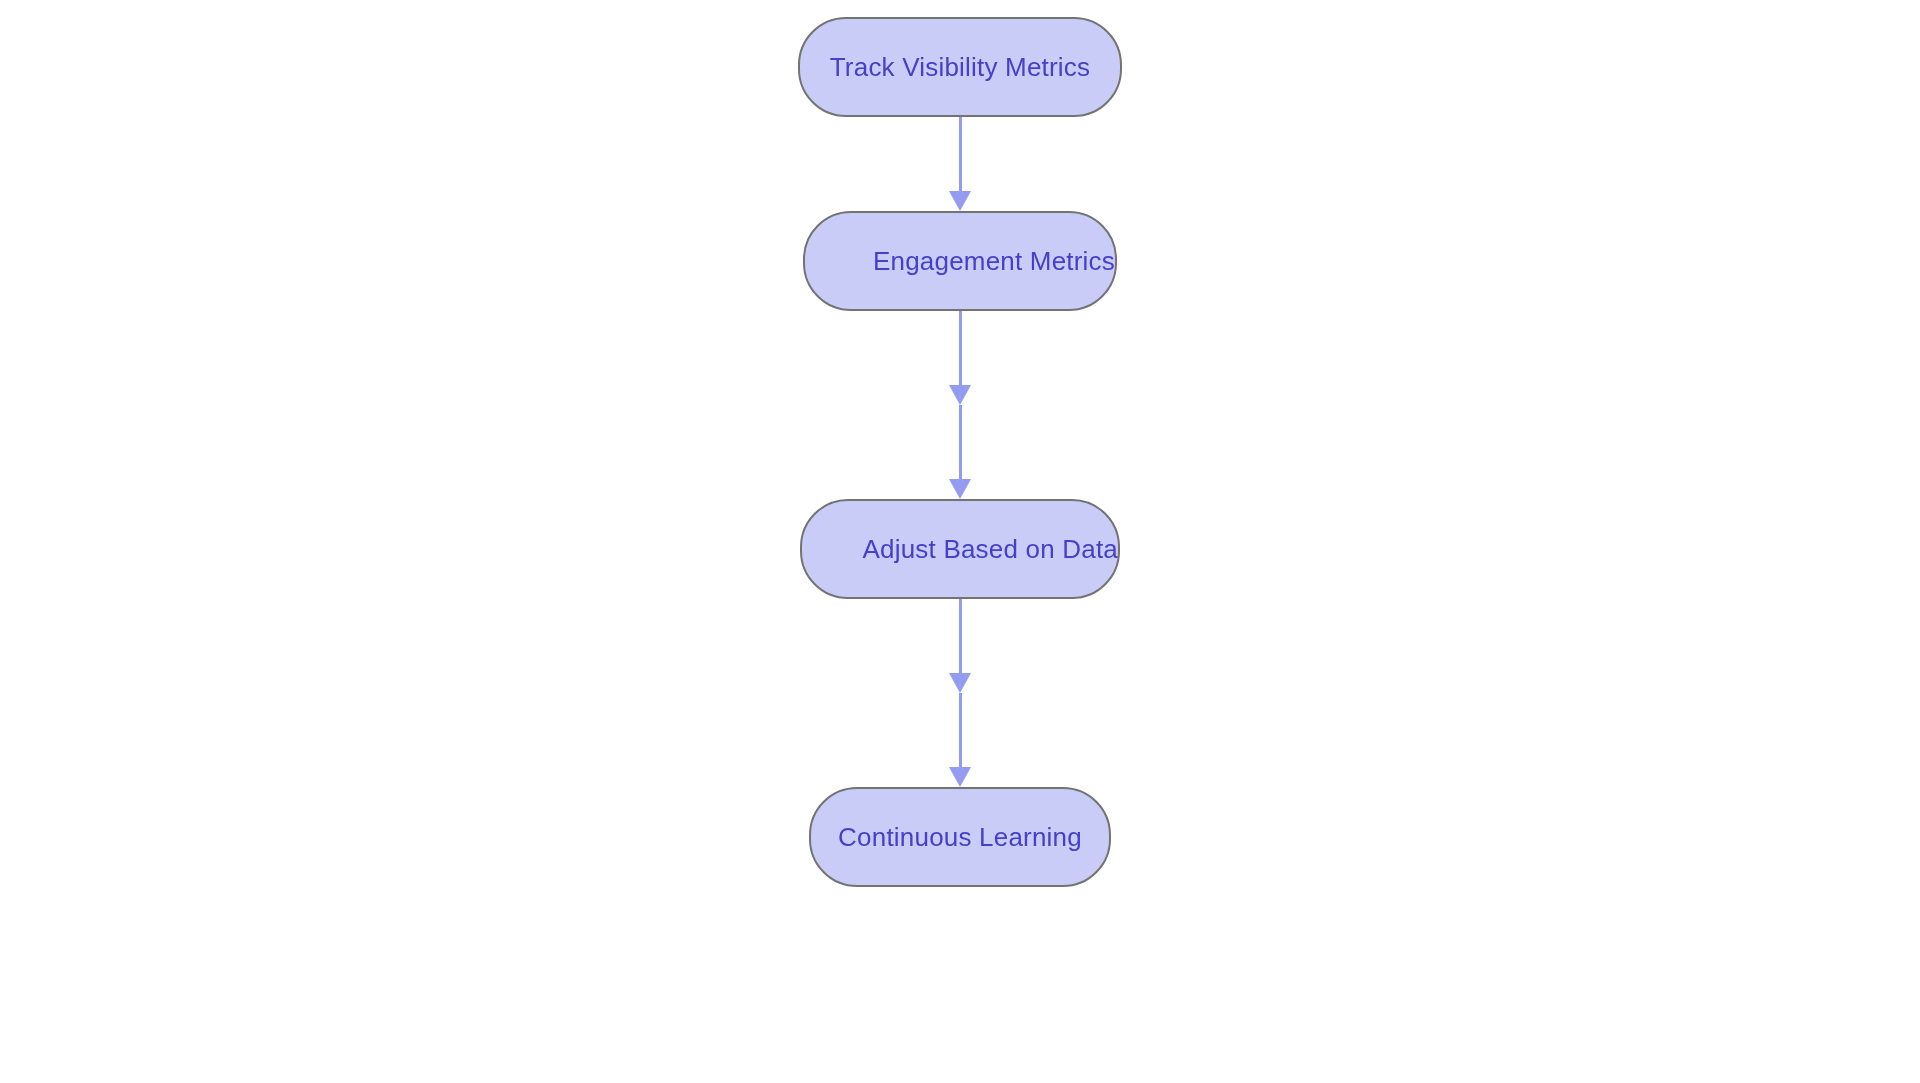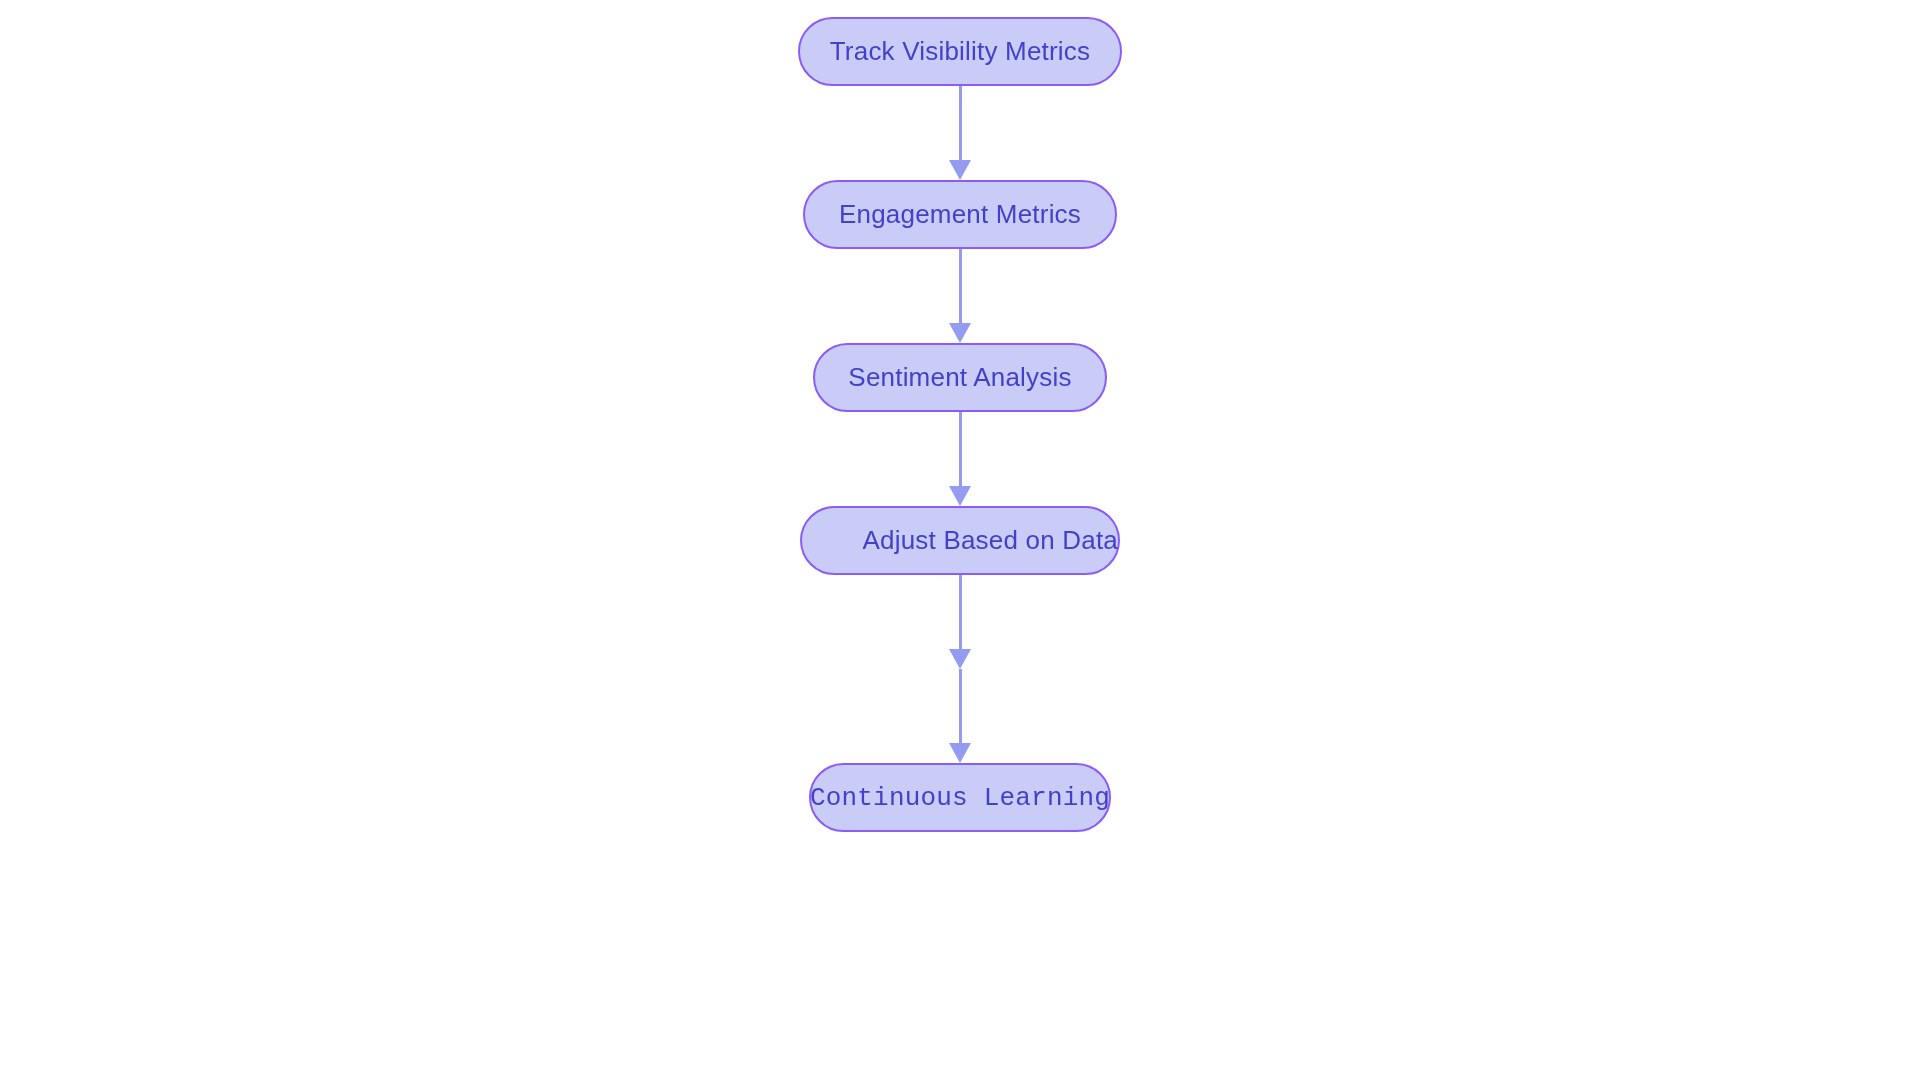--- a/index.html
+++ b/index.html
@@ -19,42 +19,42 @@
     position: absolute;
     top: 17px;
     left: 0;
     width: 1920px;
     display: flex;
     flex-direction: column;
     align-items: center;
   }
   .node {
     box-sizing: border-box;
-    height: 69px;
+    height: 100px;
     background: #c9ccf7;
-    border: 2px solid #8b5cf6;
+    border: 2px solid #737373;
     border-radius: 48px;
     display: flex;
     align-items: center;
     justify-content: center;
     flex: none;
   }
   .node .label {
     color: #4540c9;
     font-size: 26px;
     font-weight: 400;
     letter-spacing: 0.2px;
     white-space: nowrap;
   }
   .node.n1 { width: 324px; }
-  .node.n2 { width: 314px; }
+  .node.n2 { width: 314px; justify-content: flex-end; }
   .node.n3 { width: 294px; }
   .node.n4 { width: 320px; justify-content: flex-end; }
   .node.n5 { width: 450px; }
-  .node.n6 { width: 302px; font-family: Liberation Mono, monospace; }
+  .node.n6 { width: 302px; }
   .arrow {
     height: 94px;
     display: flex;
     flex-direction: column;
     align-items: center;
     justify-content: flex-start;
     flex: none;
   }
   .arrow .shaft {
     width: 3px;
@@ -86,23 +86,20 @@
 
     <div class="node n2">
       <span class="label">Engagement Metrics</span>
     </div>
 
     <div class="arrow">
       <div class="shaft"></div>
       <div class="head"></div>
     </div>
 
-    <div class="node n3">
-      <span class="label">Sentiment Analysis</span>
-    </div>
 
     <div class="arrow">
       <div class="shaft"></div>
       <div class="head"></div>
     </div>
 
     <div class="node n4">
       <span class="label">Adjust Based on Data</span>
     </div>
 

